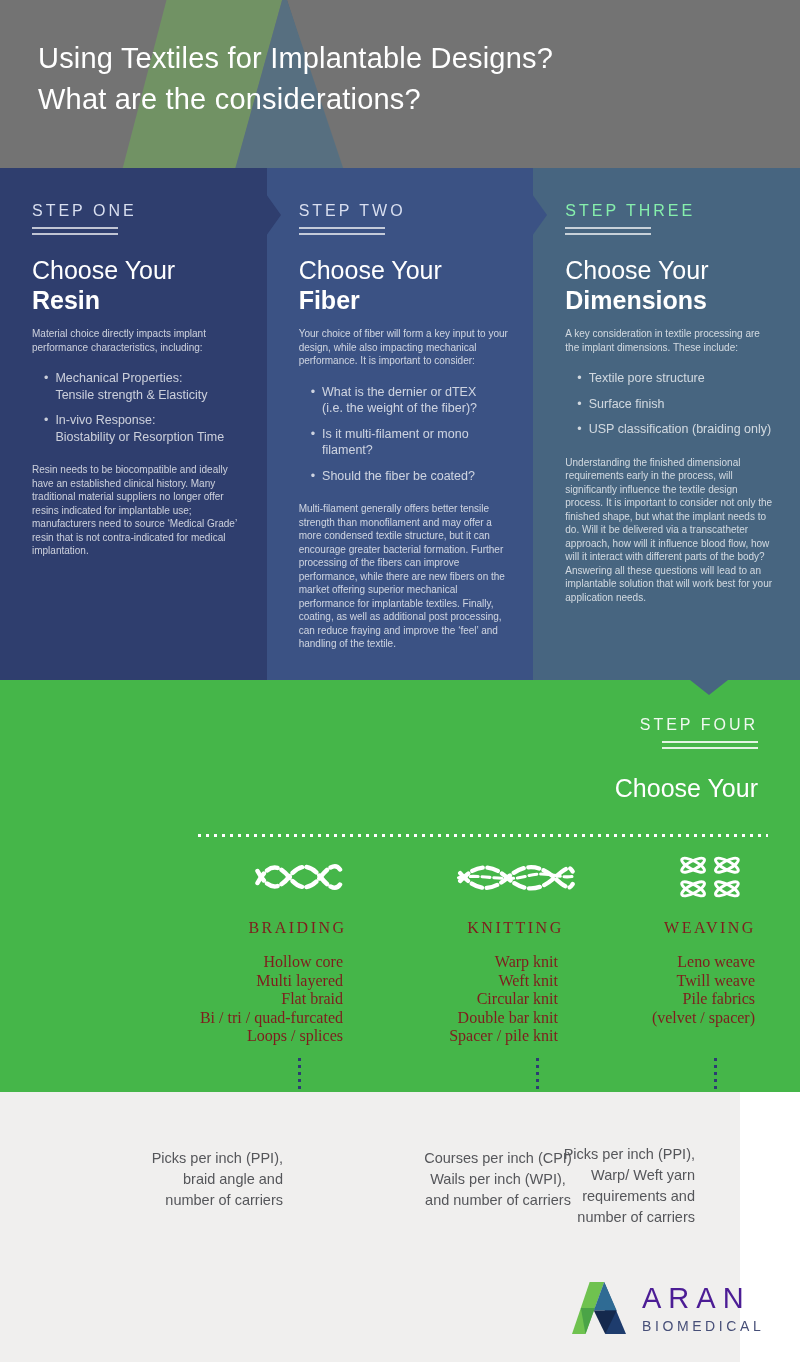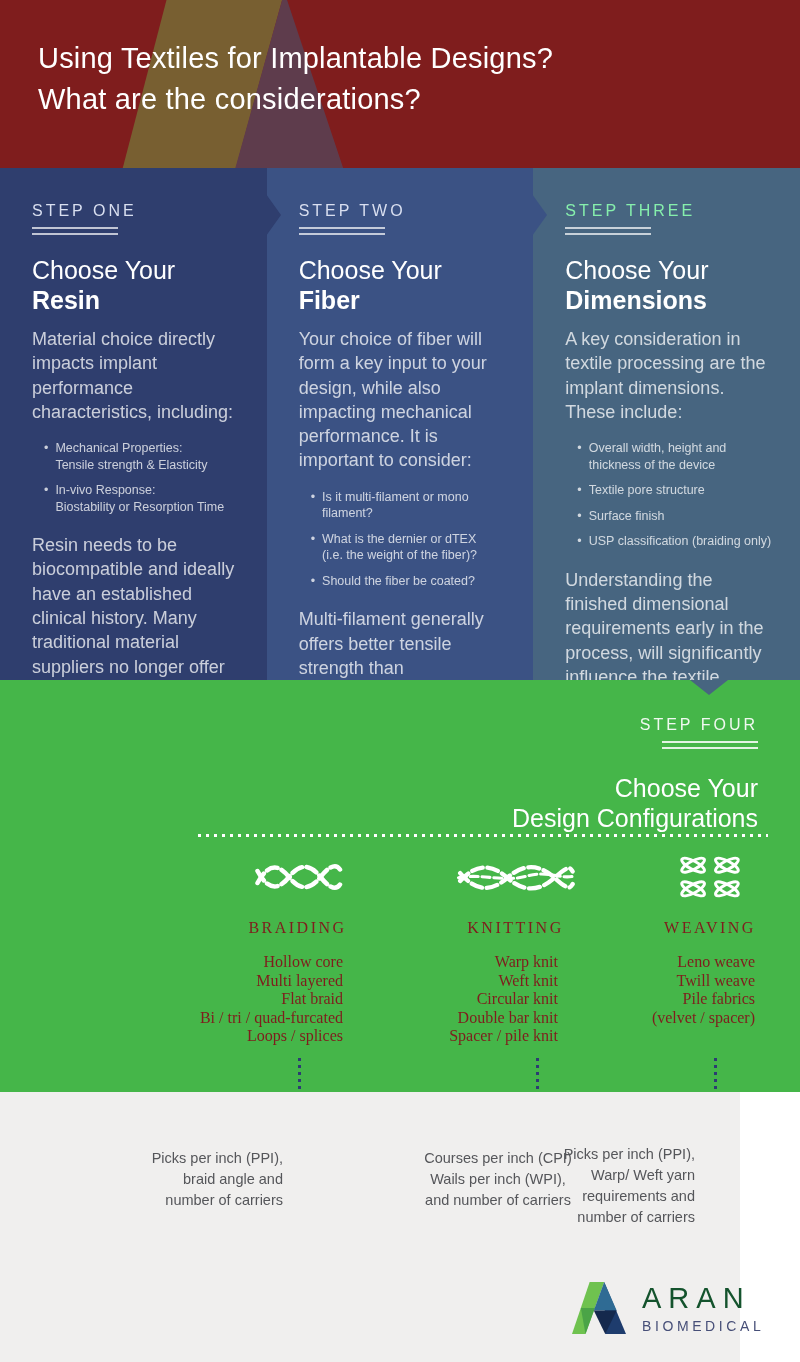--- a/index.html
+++ b/index.html
@@ -1,35 +1,35 @@
 <!DOCTYPE html>
 <html><head>
 <meta charset="utf-8">
 <style>
   html,body{margin:0;padding:0;background:#ffffff;}
   .page{position:relative;width:800px;height:1362px;overflow:hidden;
         font-family:"Liberation Sans", sans-serif; -webkit-font-smoothing:antialiased;}
 
   
-  .header{position:absolute;left:0;top:0;width:800px;height:216px;background:#7f1d1d;overflow:hidden;}
+  .header{position:absolute;left:0;top:0;width:800px;height:216px;background:#737373;overflow:hidden;}
   .watermark{position:absolute;left:28px;top:-8px;opacity:.40;}
   .title{position:absolute;left:38px;top:38px;color:#ffffff;font-size:29px;line-height:41px;font-weight:400;letter-spacing:.2px;}
 
   
   .steps{position:absolute;left:0;top:168px;width:800px;height:512px;display:flex;}
   .col{width:33.3333%;box-sizing:border-box;padding:34px 24px 0 32px;}
   .col-1{background:#2f3e6e;}
   .col-2{background:#3b5284;}
   .col-3{background:#476580;}
   .step-label{font-size:16px;letter-spacing:3px;color:#d9dff0;font-weight:400;}
   .col-3 .step-label{color:#86efac;}
   .rule{width:86px;height:4px;margin-top:7px;border-top:2px solid rgba(255,255,255,.7);border-bottom:2px solid rgba(255,255,255,.7);}
   .h{margin:20px 0 12px;font-size:25px;line-height:30px;font-weight:400;color:#ffffff;}
   .h .bold{font-weight:700;}
-  .body{margin:0 0 14px;font-size:18px;line-height:1.35;color:rgba(255,255,255,.75);}
+  .body{margin:0 0 14px;font-size:10px;line-height:1.35;color:rgba(255,255,255,.75);}
   .bullets{padding-left:12px;margin:16px 0 18px;}
   .bullet{display:flex;margin-bottom:9px;font-size:12.5px;line-height:1.32;color:rgba(255,255,255,.75);}
   .bullet::before{content:"\2022";margin-right:7px;}
   .l2:empty{display:none;}
   .arrow{position:absolute;width:0;height:0;top:26px;z-index:2;
          border-top:21px solid transparent;border-bottom:21px solid transparent;}
   .arrow-a{left:266px;border-left:15px solid #2f3e6e;}
   .arrow-b{left:532px;border-left:15px solid #3b5284;}
 
   
@@ -61,21 +61,21 @@
 
   
   .bottom{position:absolute;left:0;top:1092px;width:740px;height:270px;background:#f0efee;}
   .note{position:absolute;font-size:14.5px;line-height:21px;color:#55565a;}
   .note-0{top:56px;right:457px;text-align:right;}
   .note-1{top:56px;left:398px;width:200px;text-align:center;}
   .note-2{top:52px;right:45px;text-align:right;}
 
   .logo{position:absolute;left:572px;top:190px;display:flex;align-items:center;}
   .logo-text{margin-left:16px;}
-  .logo-aran{font-size:29px;letter-spacing:7px;color:#14532d;font-weight:400;}
+  .logo-aran{font-size:29px;letter-spacing:7px;color:#4c1d95;font-weight:400;}
   .logo-bio{margin-top:3px;font-size:14px;letter-spacing:3.6px;color:#474f78;font-weight:400;text-align:right;}
 
   svg{display:block;}
 </style>
 </head>
 <body>
 
 <div class="page">
 
   <header class="header">
@@ -123,28 +123,28 @@
       <div class="step-label">STEP TWO</div>
       <div class="rule"></div>
       <div class="h">
         <span>Choose Your</span><br>
         <span class="bold">Fiber</span>
       </div>
       <p class="body">Your choice of fiber will form a key input to your design, while also impacting mechanical performance.  It is important to consider:</p>
       <div class="bullets">
         <div class="bullet">
           <div>
-              <div class="l1">Is it multi-filament or mono filament?</div>
-               </div>
-        </div>
-        <div class="bullet">
-          <div>
               <div class="l1">What is the dernier or dTEX</div>
                <div class="l2">(i.e. the weight of the fiber)?</div>
             </div>
+        </div>
+        <div class="bullet">
+          <div>
+              <div class="l1">Is it multi-filament or mono filament?</div>
+               </div>
         </div>
         <div class="bullet">
           <div>
               <div class="l1">Should the fiber be coated?</div>
                </div>
         </div>
       </div>
       <p class="body">Multi-filament generally offers better tensile strength than monofilament and may offer a more condensed textile structure, but it can encourage greater bacterial formation. Further processing of the fibers can improve performance, while there are new fibers on the market offering superior mechanical performance for implantable textiles. Finally, coating, as well as additional post processing, can reduce fraying and improve the ‘feel’ and handling of the textile.</p>
     </div>
 
@@ -152,26 +152,20 @@
       <div class="step-label">STEP THREE</div>
       <div class="rule"></div>
       <div class="h">
         <span>Choose Your</span><br>
         <span class="bold">Dimensions</span>
       </div>
       <p class="body">A key consideration in textile processing are the implant dimensions. These include:</p>
       <div class="bullets">
         <div class="bullet">
           <div>
-              <div class="l1">Overall width, height and</div>
-               <div class="l2">thickness of the device</div>
-            </div>
-        </div>
-        <div class="bullet">
-          <div>
               <div class="l1">Textile pore structure</div>
                </div>
         </div>
         <div class="bullet">
           <div>
               <div class="l1">Surface finish</div>
                </div>
         </div>
         <div class="bullet">
           <div>
@@ -187,21 +181,20 @@
   </section>
 
   <section class="green">
     <div class="chev"></div>
 
     <div class="sf">
       <div class="step-label">STEP FOUR</div>
       <div class="rule rule-r"></div>
       <div class="sf-h">
         <span>Choose Your</span><br>
-        <span>Design Configurations</span>
       </div>
     </div>
 
     <div class="hdots"></div>
 
     <div class="cfg cfg-0">
       <div class="cfg-icon">
         <svg width="90" height="42" viewBox="0 0 120 56" fill="none" stroke="#ffffff" stroke-width="6" stroke-linecap="round">
           <path d="M6 36 C 20 10, 34 10, 48 28 S 76 46, 90 28 S 112 12, 116 18" stroke-dasharray="15 6"></path>
           <path d="M6 20 C 20 46, 34 46, 48 28 S 76 10, 90 28 S 112 44, 116 38" stroke-dasharray="15 6"></path>

